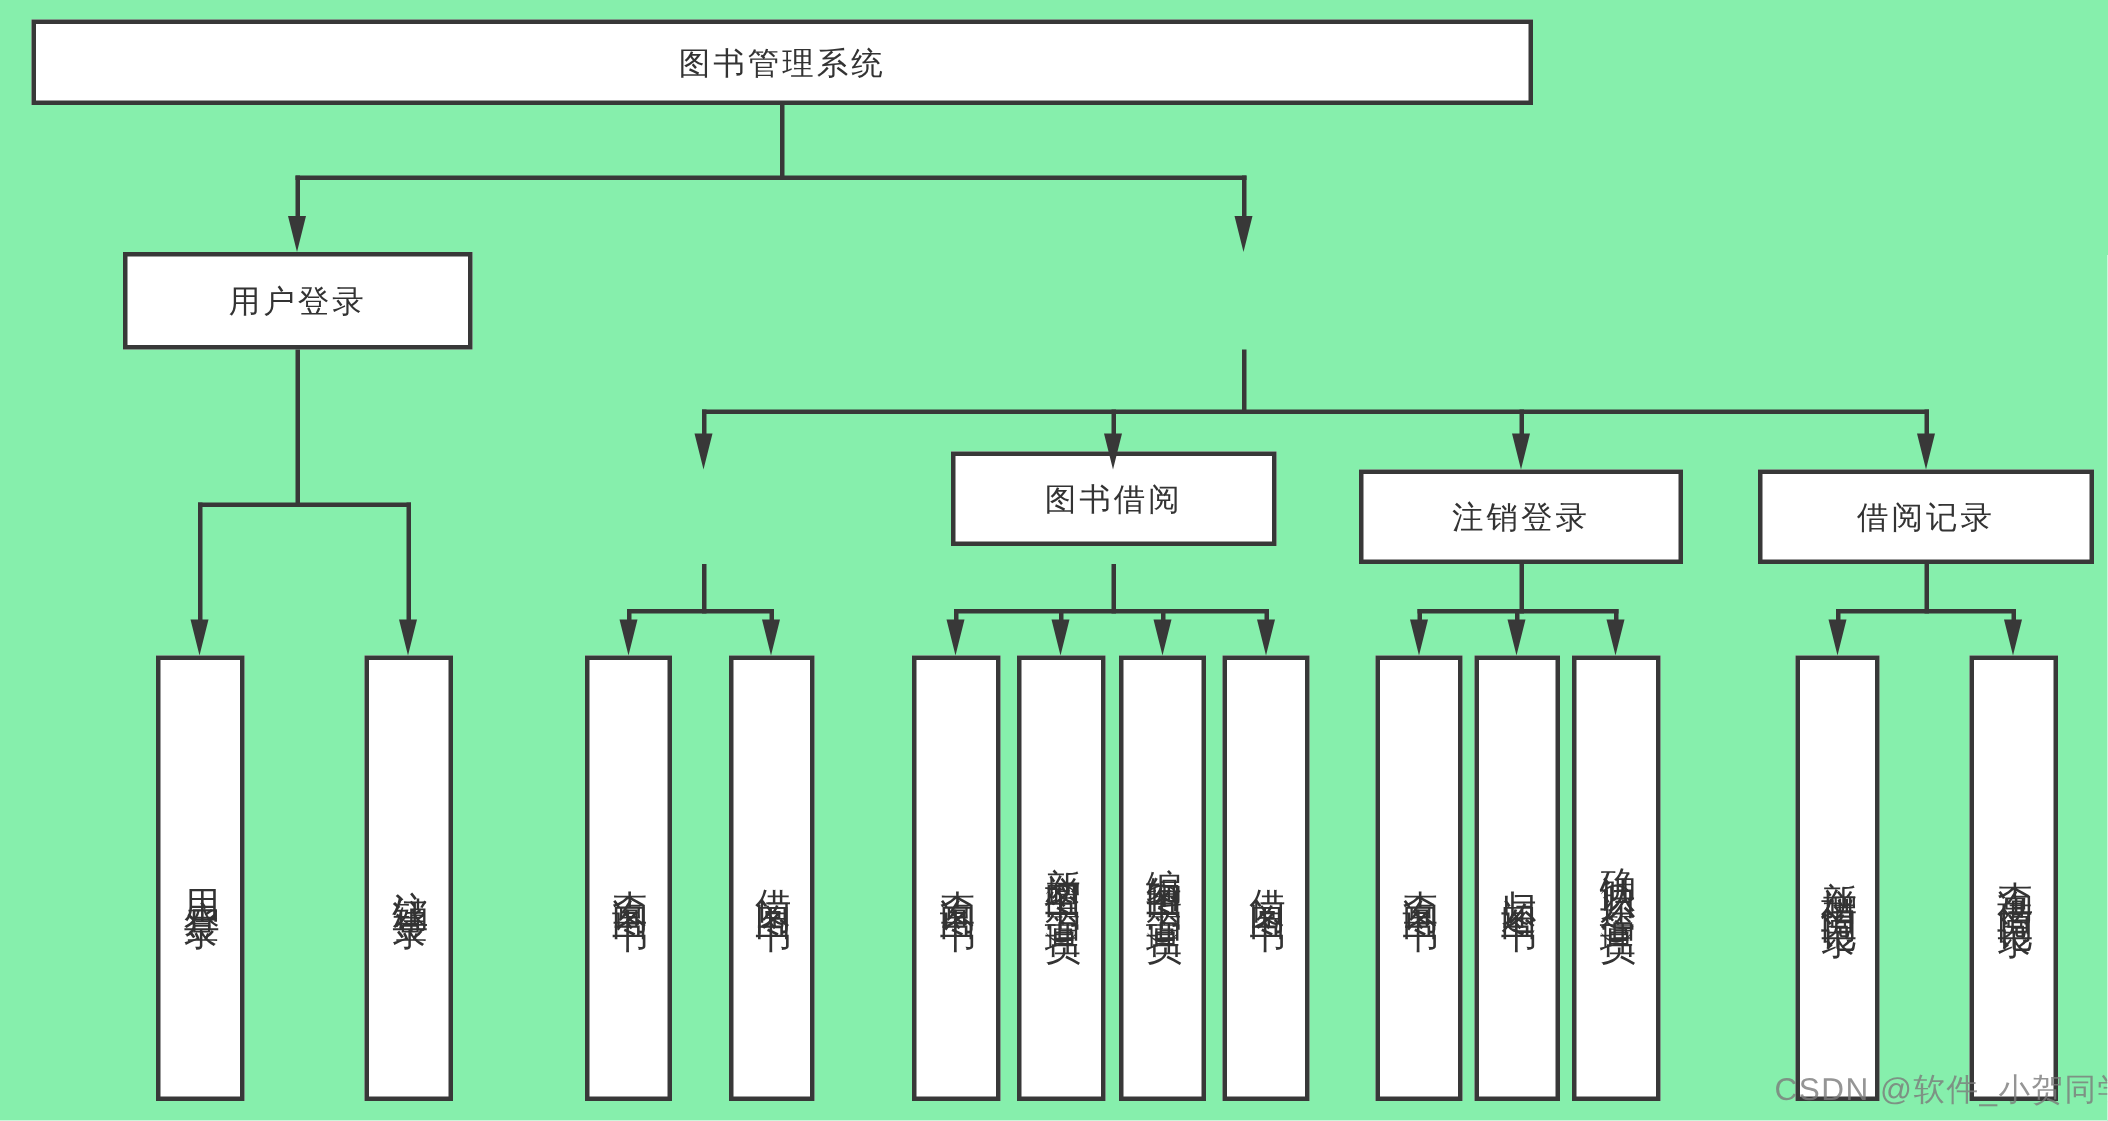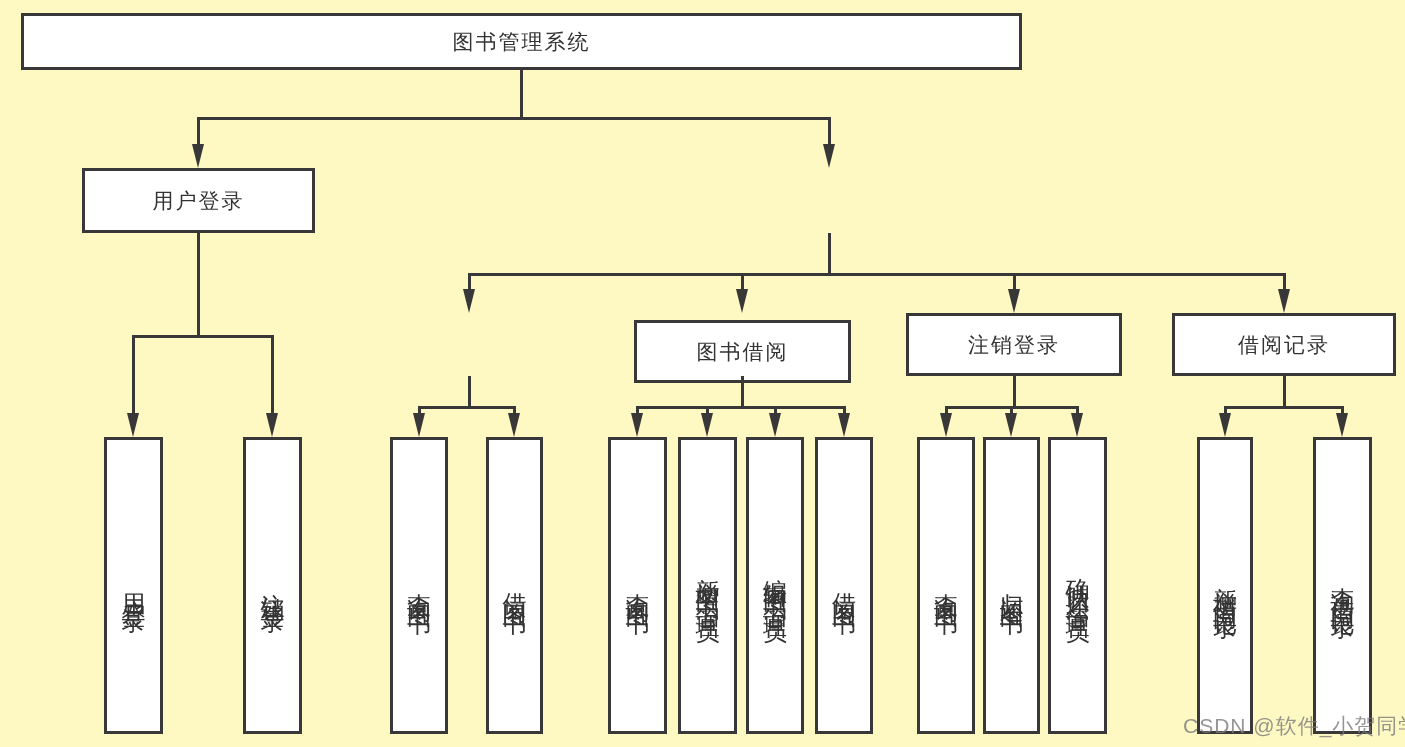--- a/index.html
+++ b/index.html
@@ -1,17 +1,17 @@
 <!DOCTYPE html>
 <html><head>
 <meta charset="utf-8">
 <style>
   html, body { margin:0; padding:0; background:#ffffff; }
   #canvas {
-    position:relative; width:1405px; height:747px; background:#fef9c3;
+    position:relative; width:1405px; height:747px; background:#86efac;
     font-family:"Liberation Sans","DejaVu Sans",sans-serif; overflow:hidden;
   }
   .hbox {
     position:absolute; box-sizing:border-box;
     border:3px solid #383838; background:#ffffff;
     display:flex; align-items:center; justify-content:center;
     font-size:21px; color:#333333; letter-spacing:2px; white-space:nowrap;
   }
   .vbox {
     position:absolute; box-sizing:border-box; top:437px; height:297px;
@@ -37,21 +37,21 @@
 </style>
 </head>
 <body>
 
 <div id="canvas">
 
   <div class="hbox" style="left:21px; top:13px; width:1001px; height:57px;">图书管理系统</div>
 
   <div class="hbox" style="left:82px; top:168px; width:233px; height:65px;">用户登录</div>
 
-  <div class="hbox" style="left:634px; top:320px; width:217px; height:63px;">图书借阅</div>
+  <div class="hbox" style="left:634px; top:301px; width:217px; height:63px;">图书借阅</div>
   <div class="hbox" style="left:906px; top:313px; width:216px; height:63px;">注销登录</div>
   <div class="hbox" style="left:1172px; top:313px; width:224px; height:63px;">借阅记录</div>
 
   <div class="vbox" style="left:104px; width:59px;">
     <span class="vtext">用户登录</span>
   </div>
   <div class="vbox" style="left:243px; width:59px;">
     <span class="vtext">注销登录</span>
   </div>
 

